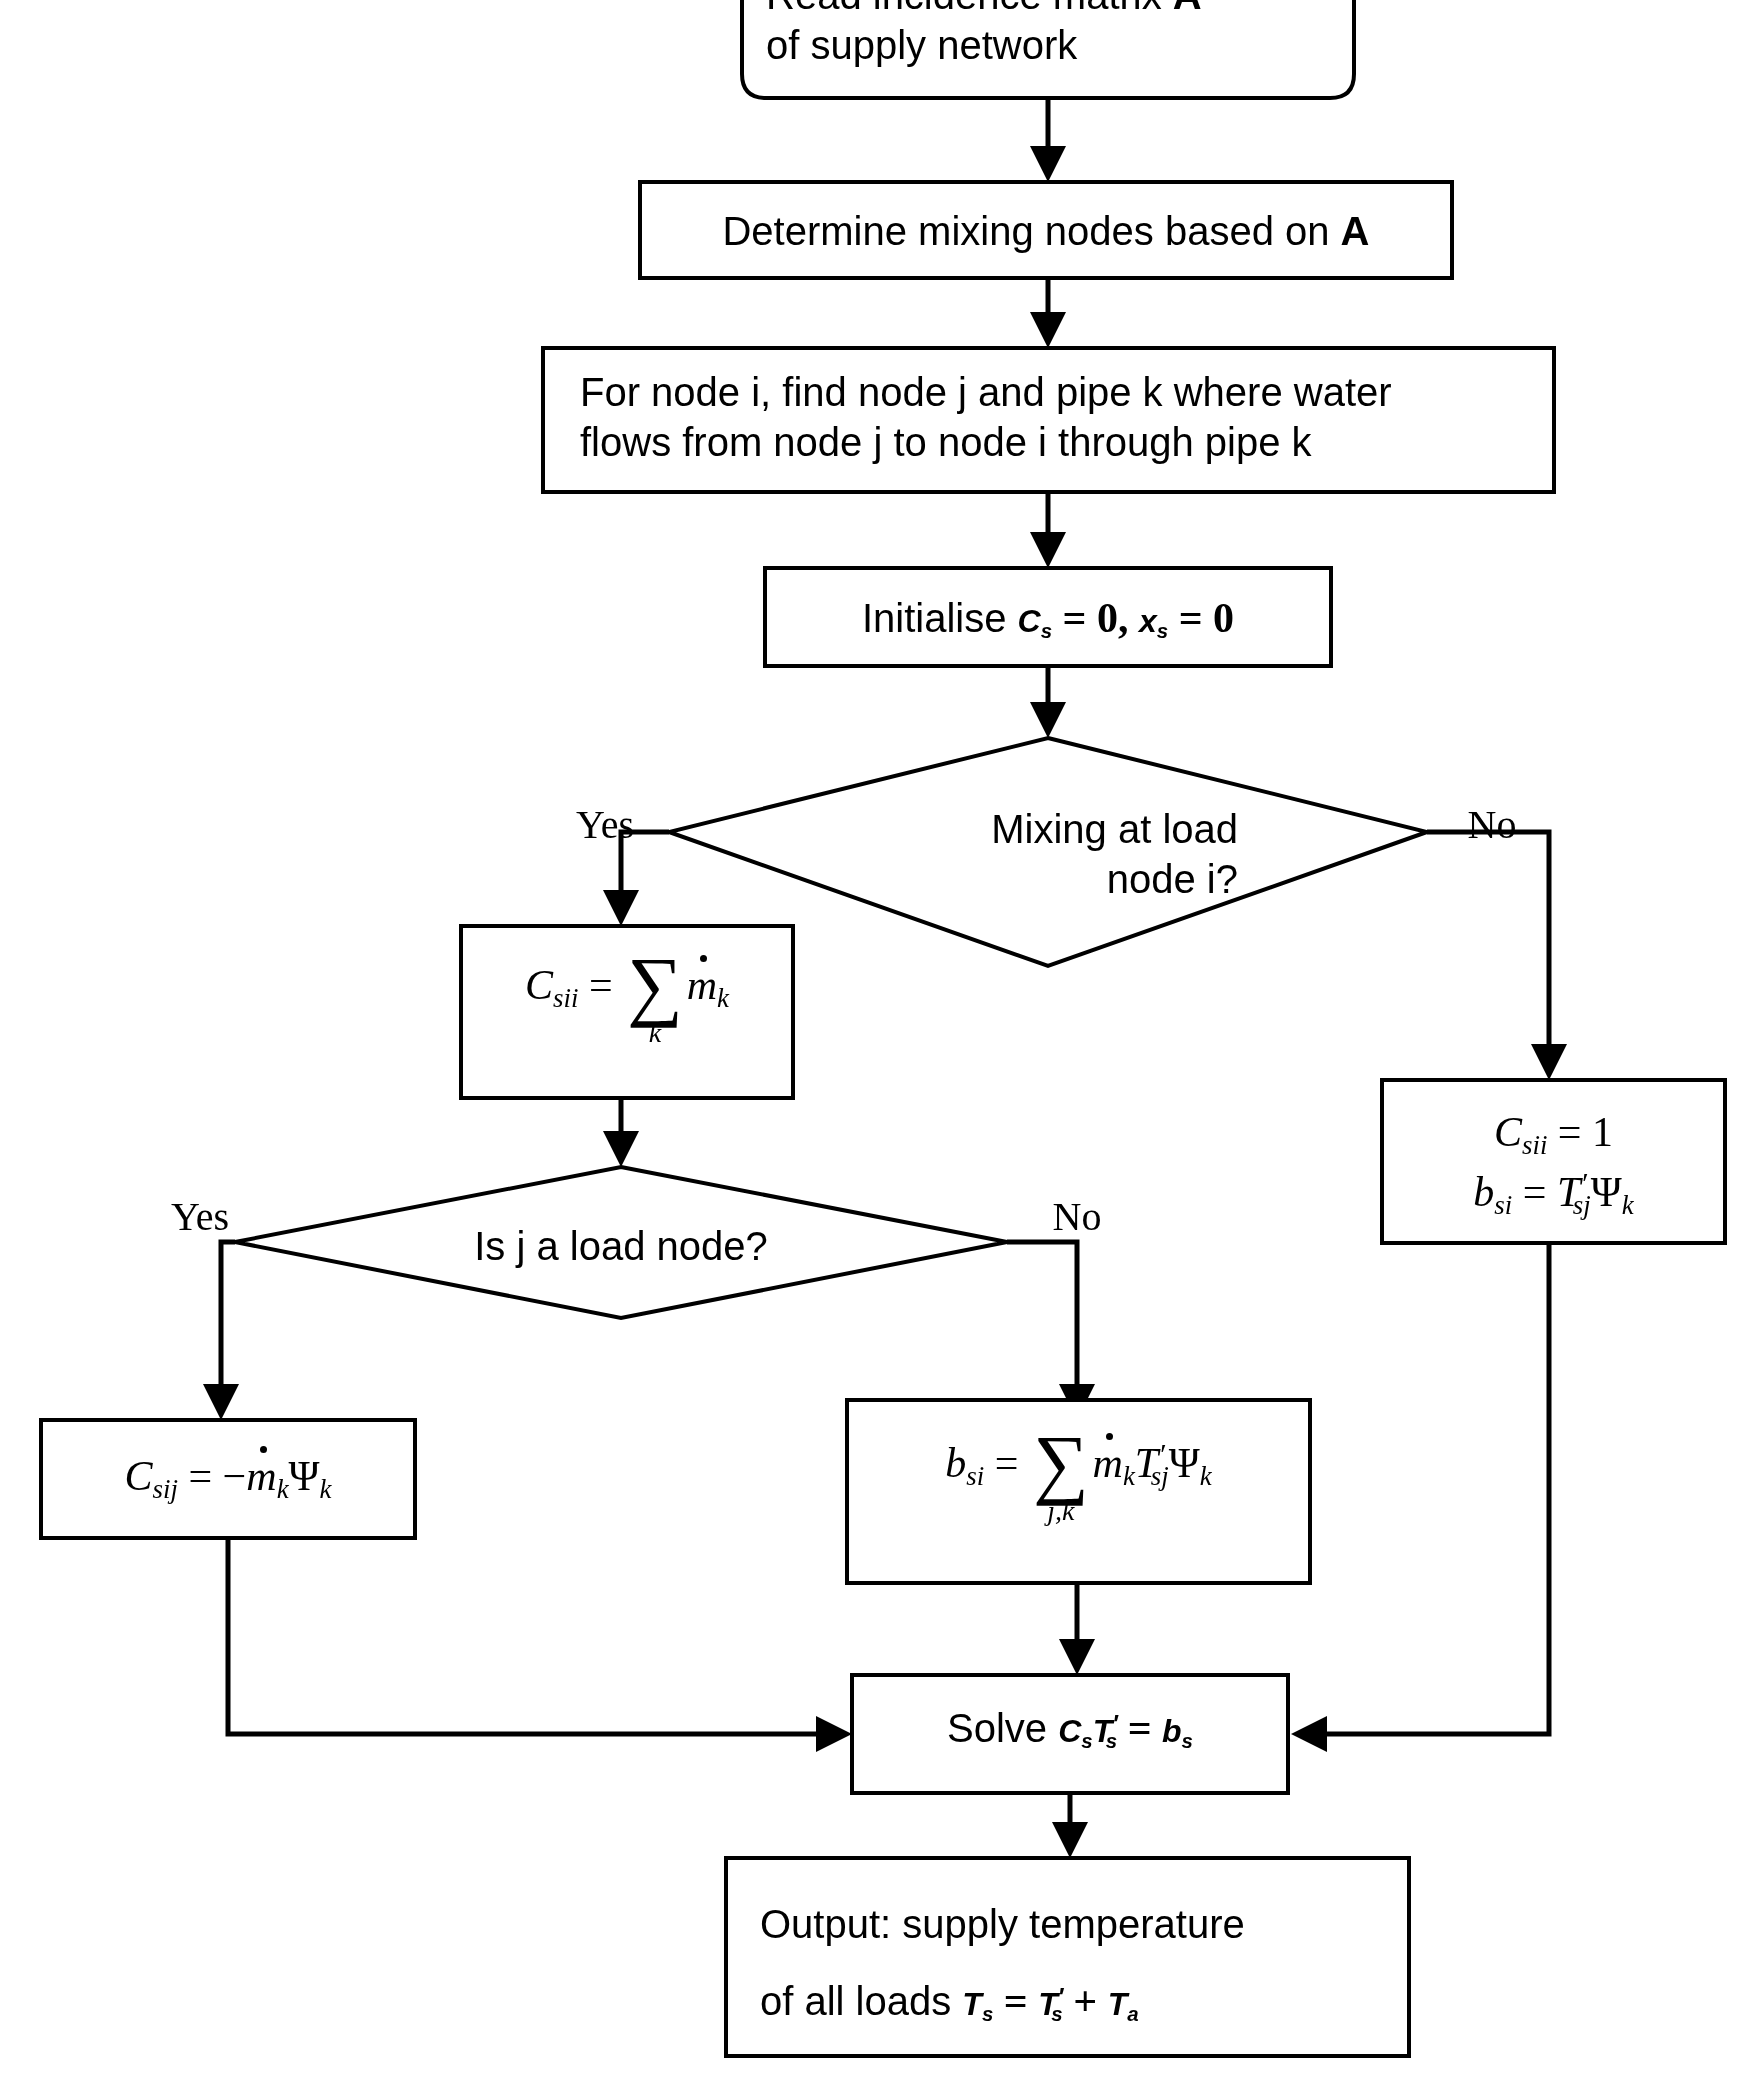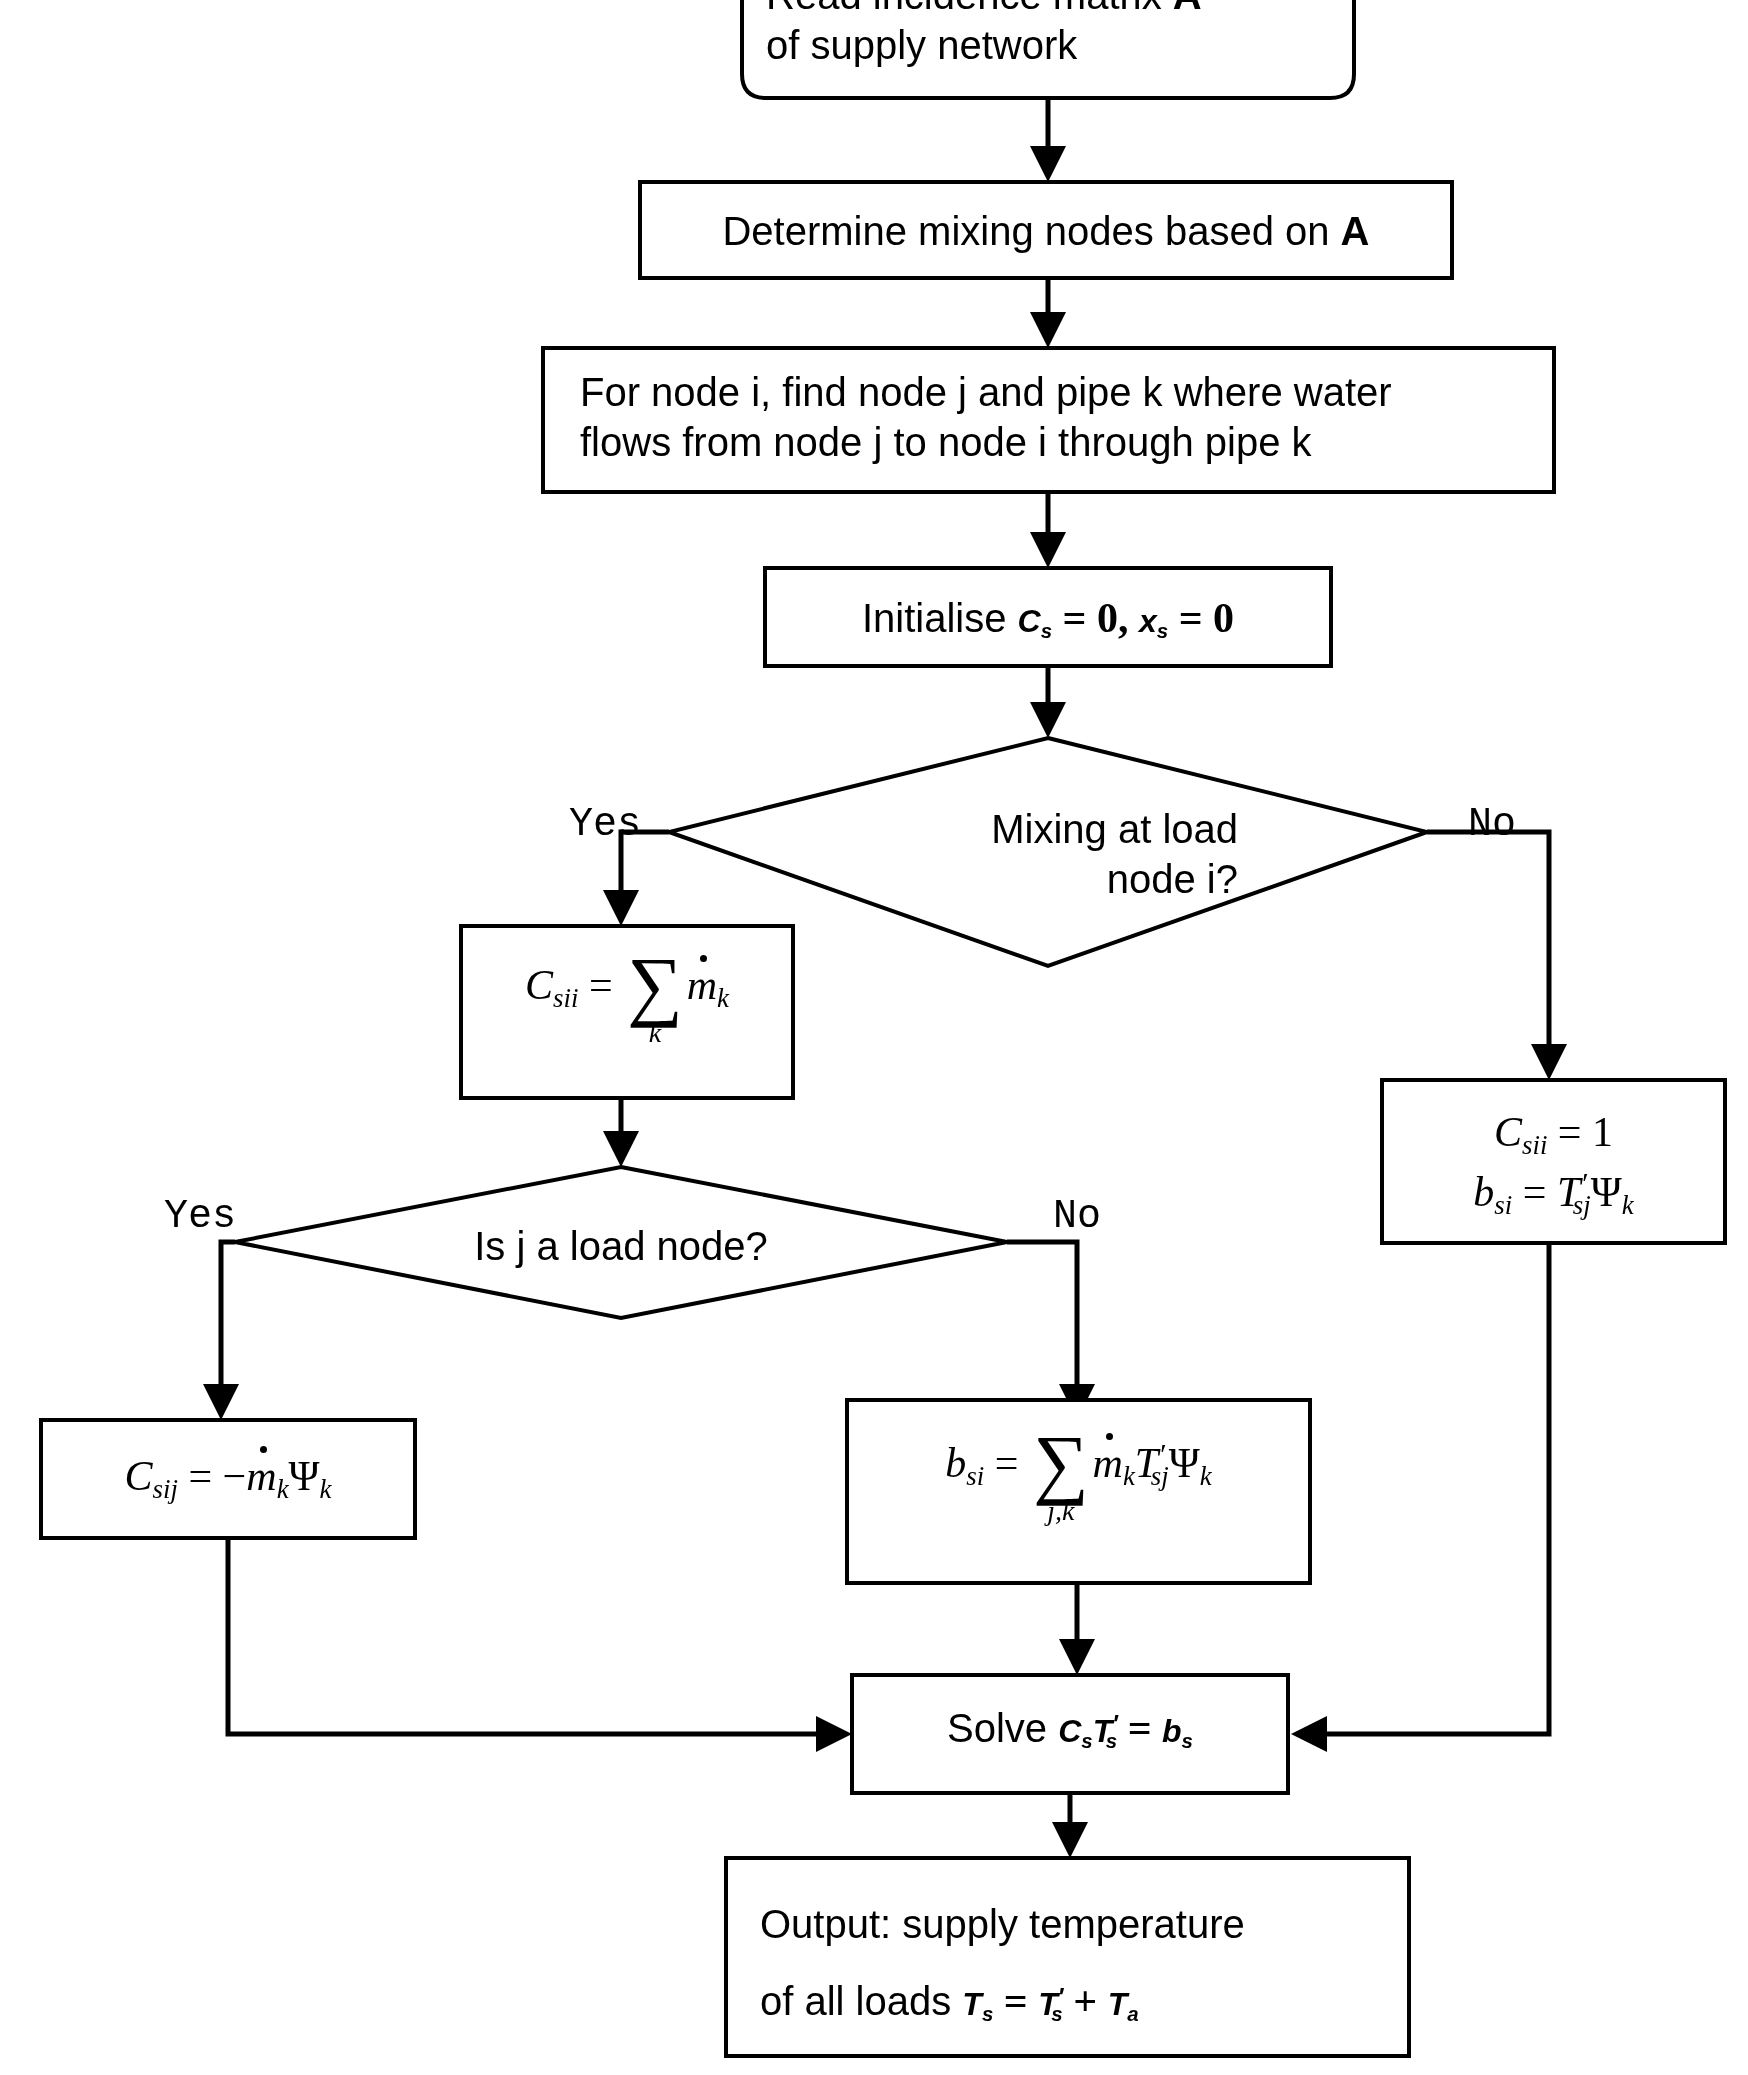--- a/index.html
+++ b/index.html
@@ -49,21 +49,21 @@
     color: #000000;
     line-height: 1.25;
     white-space: nowrap;
     user-select: none;
   }
   .plain {
     font-family: "Liberation Sans", sans-serif;
     font-size: 40px;
   }
   .label-yesno {
-    font-family: Liberation Mono, monospace;
+    font-family: Liberation Serif, serif;
     font-size: 40px;
   }
   .mathbold {
     font-family: Liberation Sans, sans-serif;
     font-weight: bold;
     font-style: italic;
     font-size: 32px;
   }
   .mathit {
     font-family: "Liberation Serif", serif;

